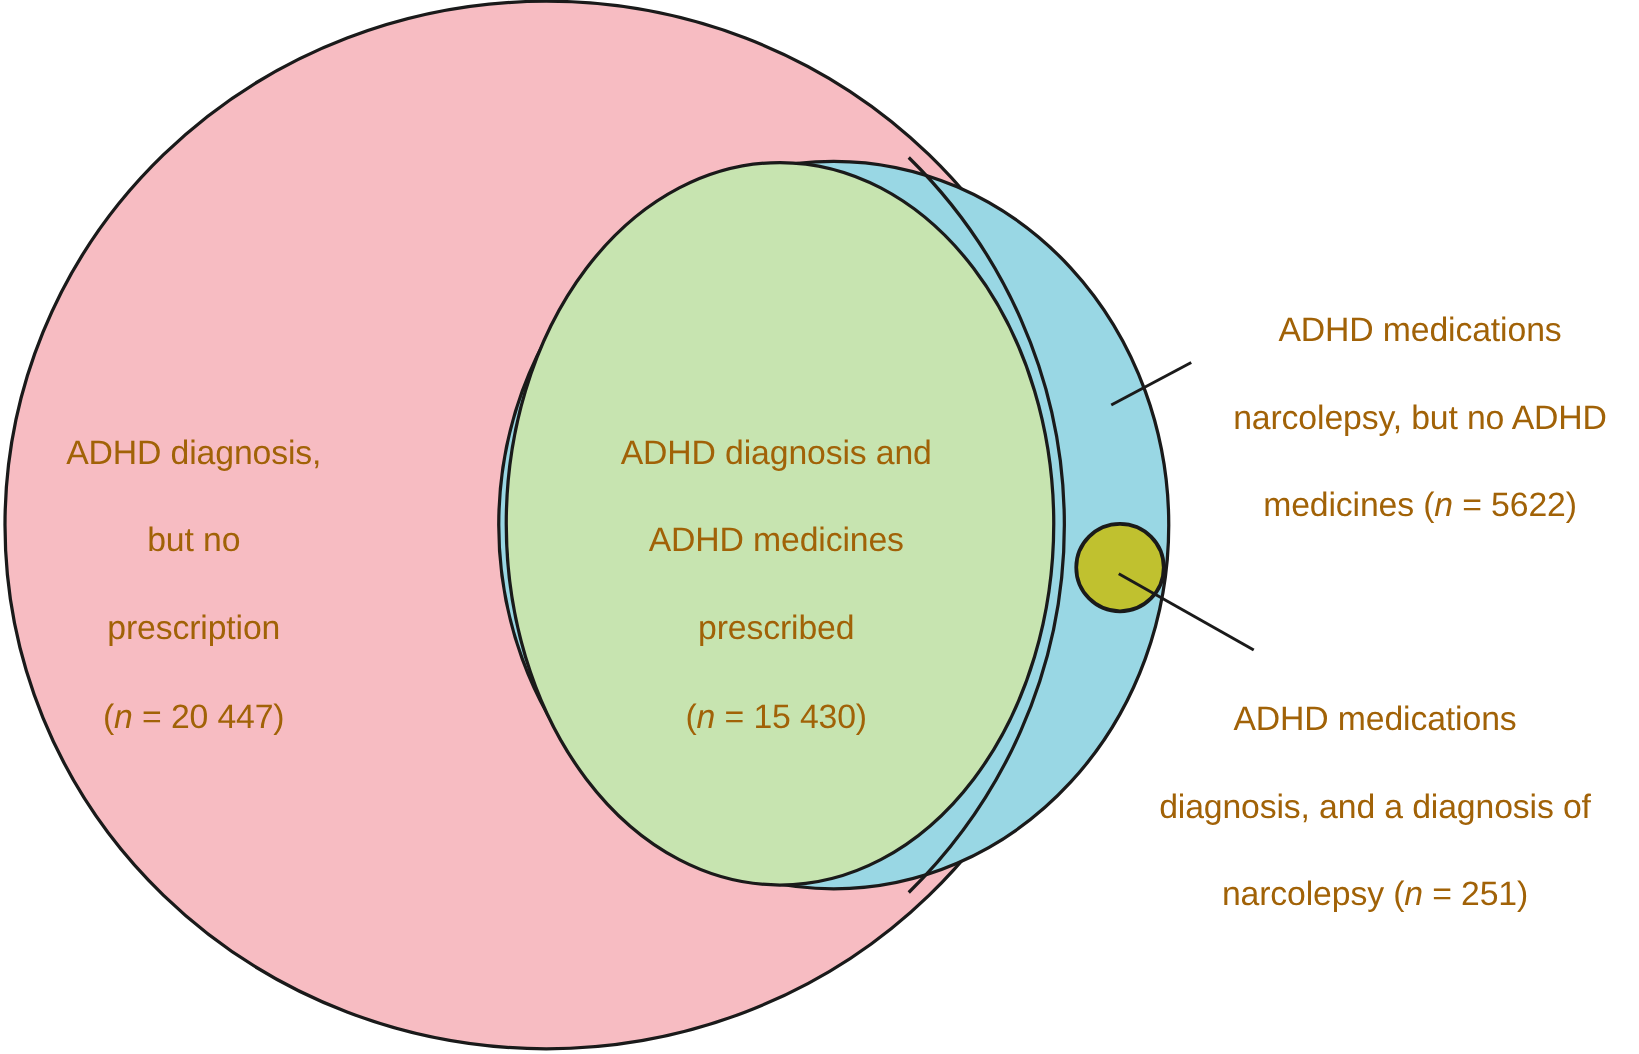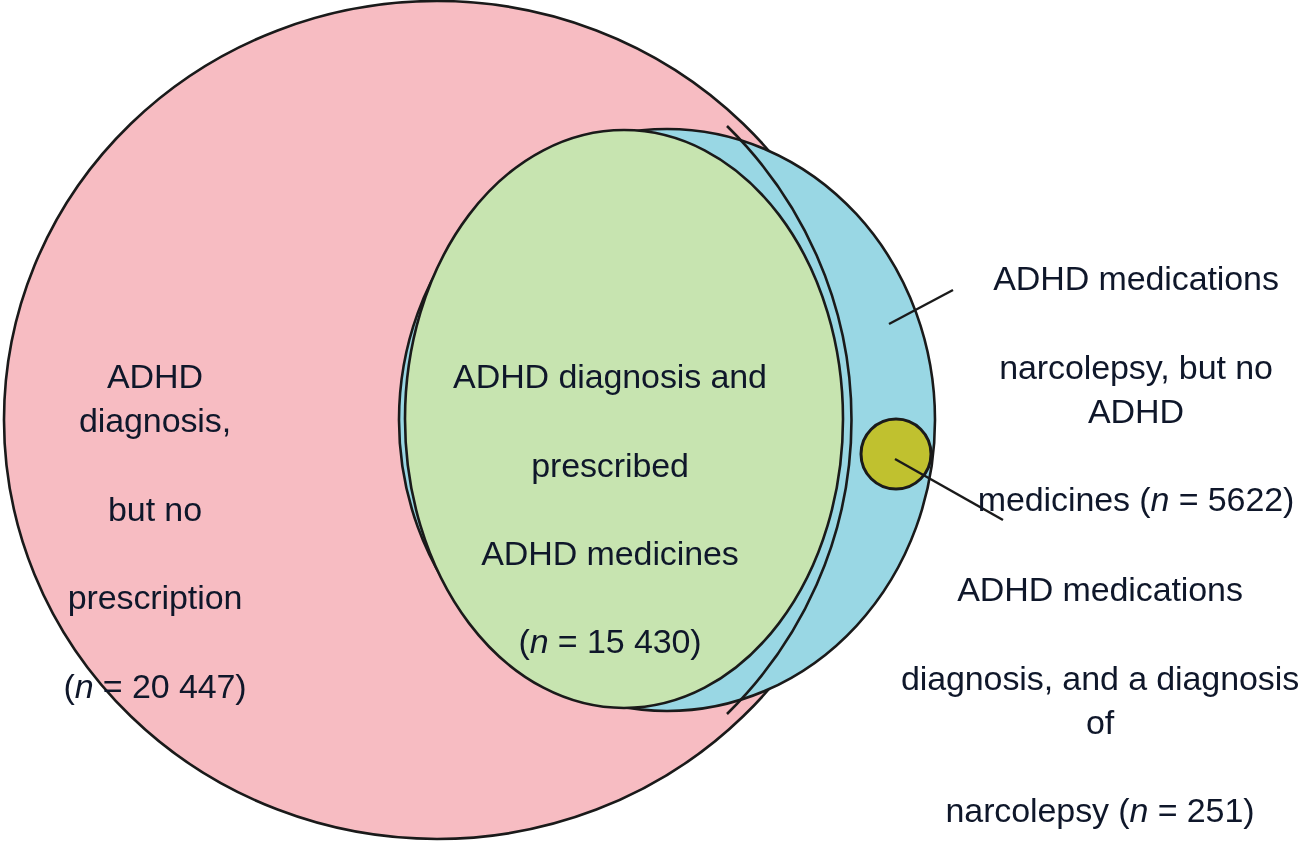--- a/index.html
+++ b/index.html
@@ -24,36 +24,36 @@
   #venn-svg {
     position: absolute;
     top: 0;
     left: 0;
     width: 1311px;
     height: 843px;
     display: block;
   }
   .venn-label {
     position: absolute;
-    color: #0f172a;
+    color: #a16207;
     font-family: "Liberation Sans", sans-serif;
-    font-size: 34px;
+    font-size: 27px;
     line-height: 1.30;
     text-align: center;
     white-space: pre-line;
     letter-spacing: -0.1px;
   }
   #label-pink {
     left: 30px;
     top: 310px;
     width: 250px;
     text-align: center;
   }
   #label-green {
-    left: 445px;
+    left: 456px;
     top: 310px;
     width: 330px;
   }
   #label-blue {
     left: 962px;
     top: 212px;
     width: 348px;
     text-align: center;
   }
   #label-yellow {
@@ -95,22 +95,22 @@
 
   <div class="venn-label" id="label-pink">
     <div>ADHD diagnosis,</div>
     <div>but no</div>
     <div>prescription</div>
     <div><span>(</span><span class="nitalic">n</span><span> = </span><span>20 447</span><span>)</span></div>
   </div>
 
   <div class="venn-label" id="label-green">
     <div>ADHD diagnosis and</div>
+    <div>ADHD medicines</div>
     <div>prescribed</div>
-    <div>ADHD medicines</div>
     <div><span>(</span><span class="nitalic">n</span><span> = </span><span>15 430</span><span>)</span></div>
   </div>
 
   <div class="venn-label" id="label-blue">
     <div>ADHD medications</div>
     <div>narcolepsy, but no ADHD</div>
     <div><span>medicines (</span><span class="nitalic">n</span><span> = </span><span>5622</span><span>)</span></div>
   </div>
 
   <div class="venn-label" id="label-yellow">

